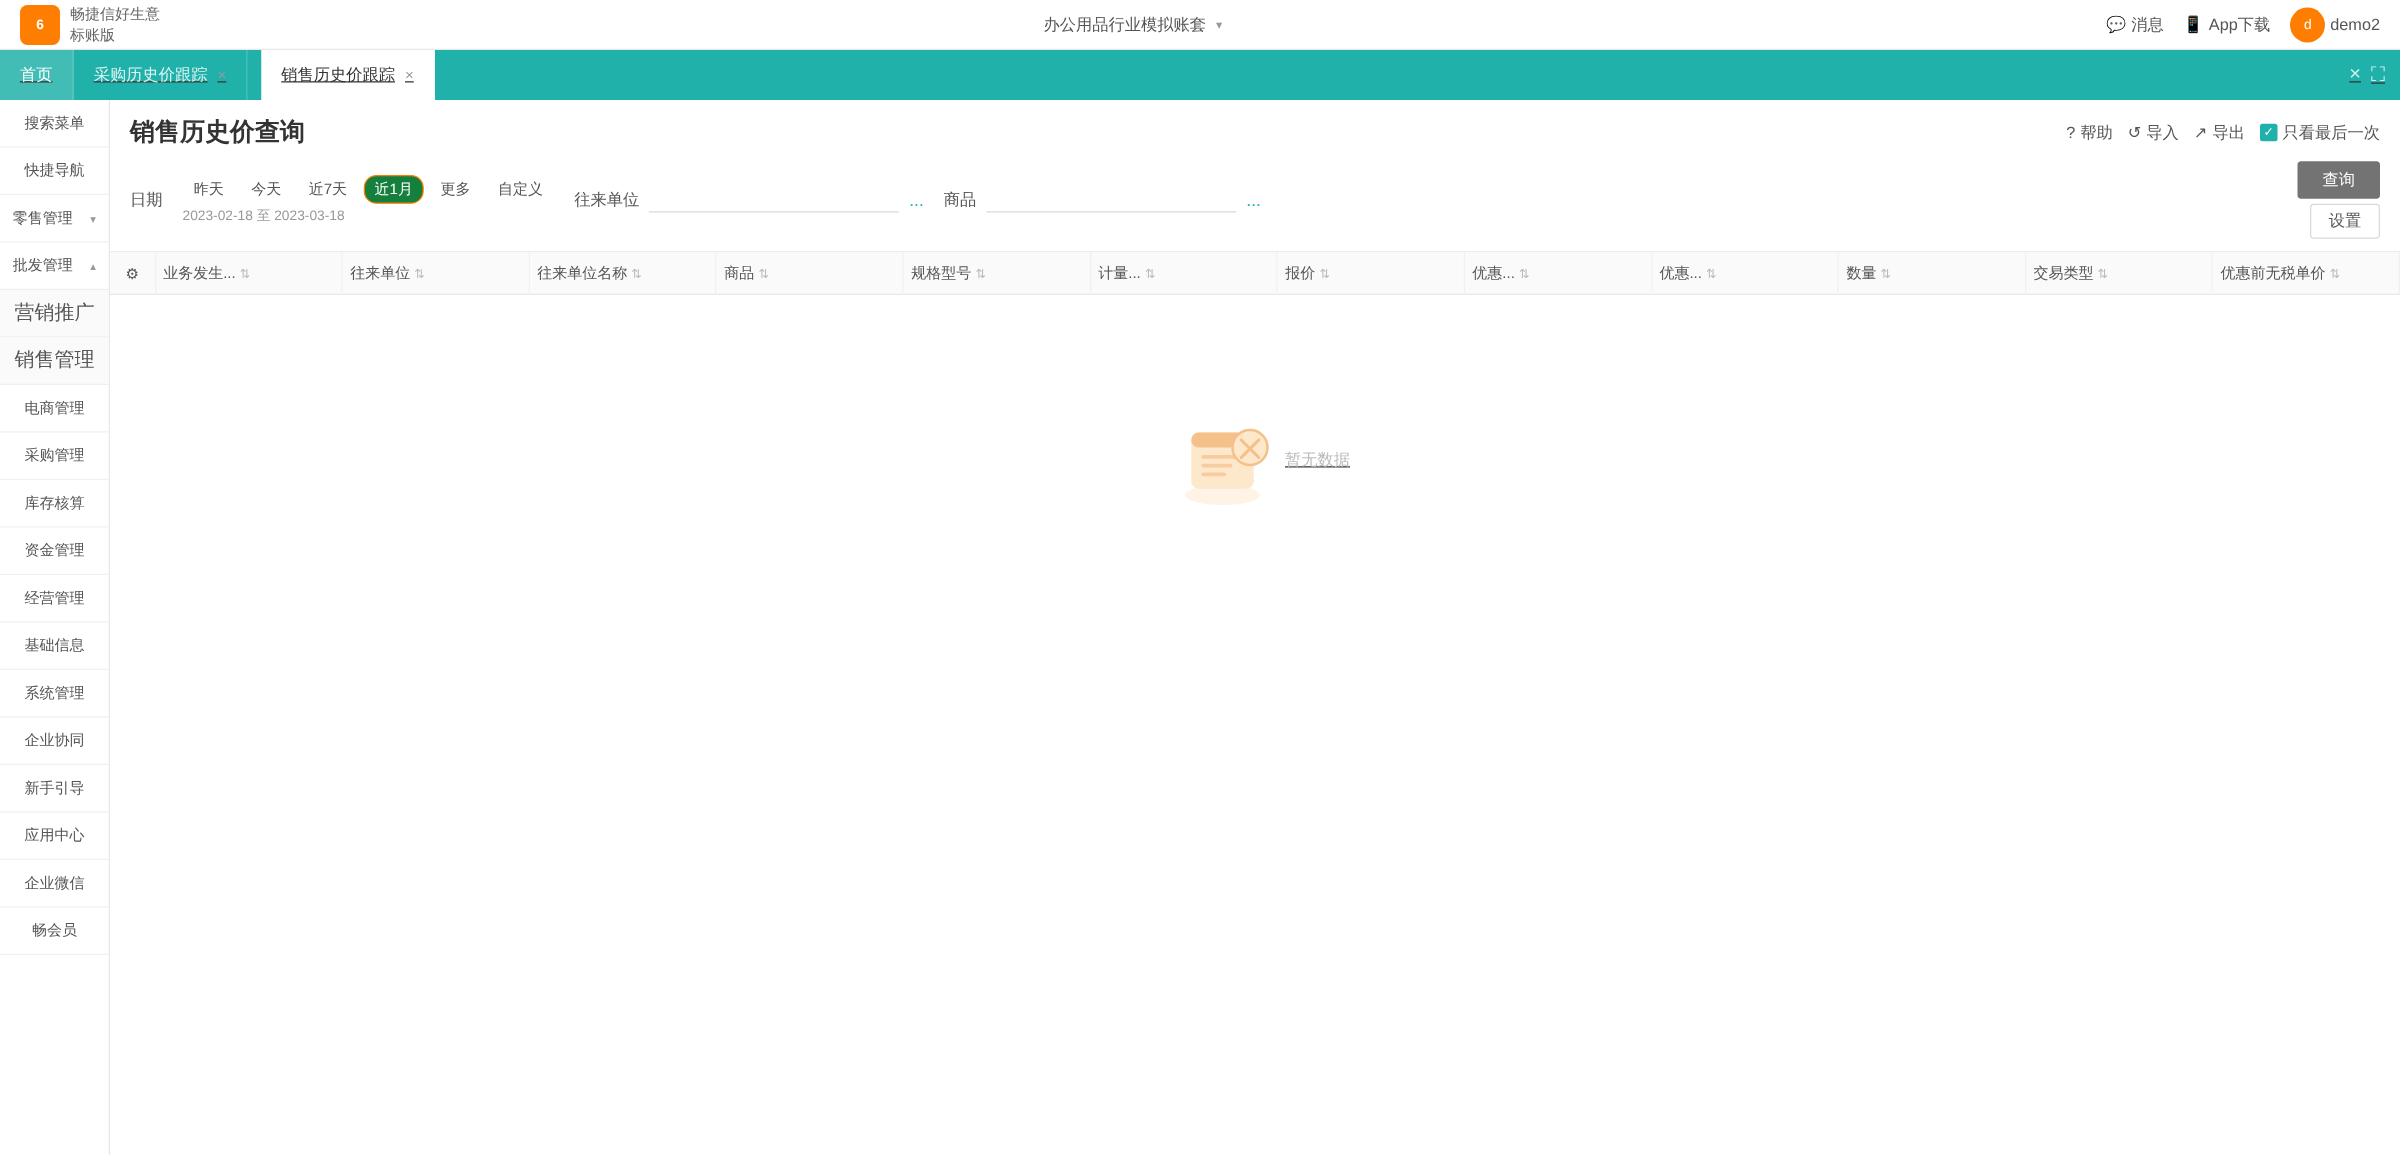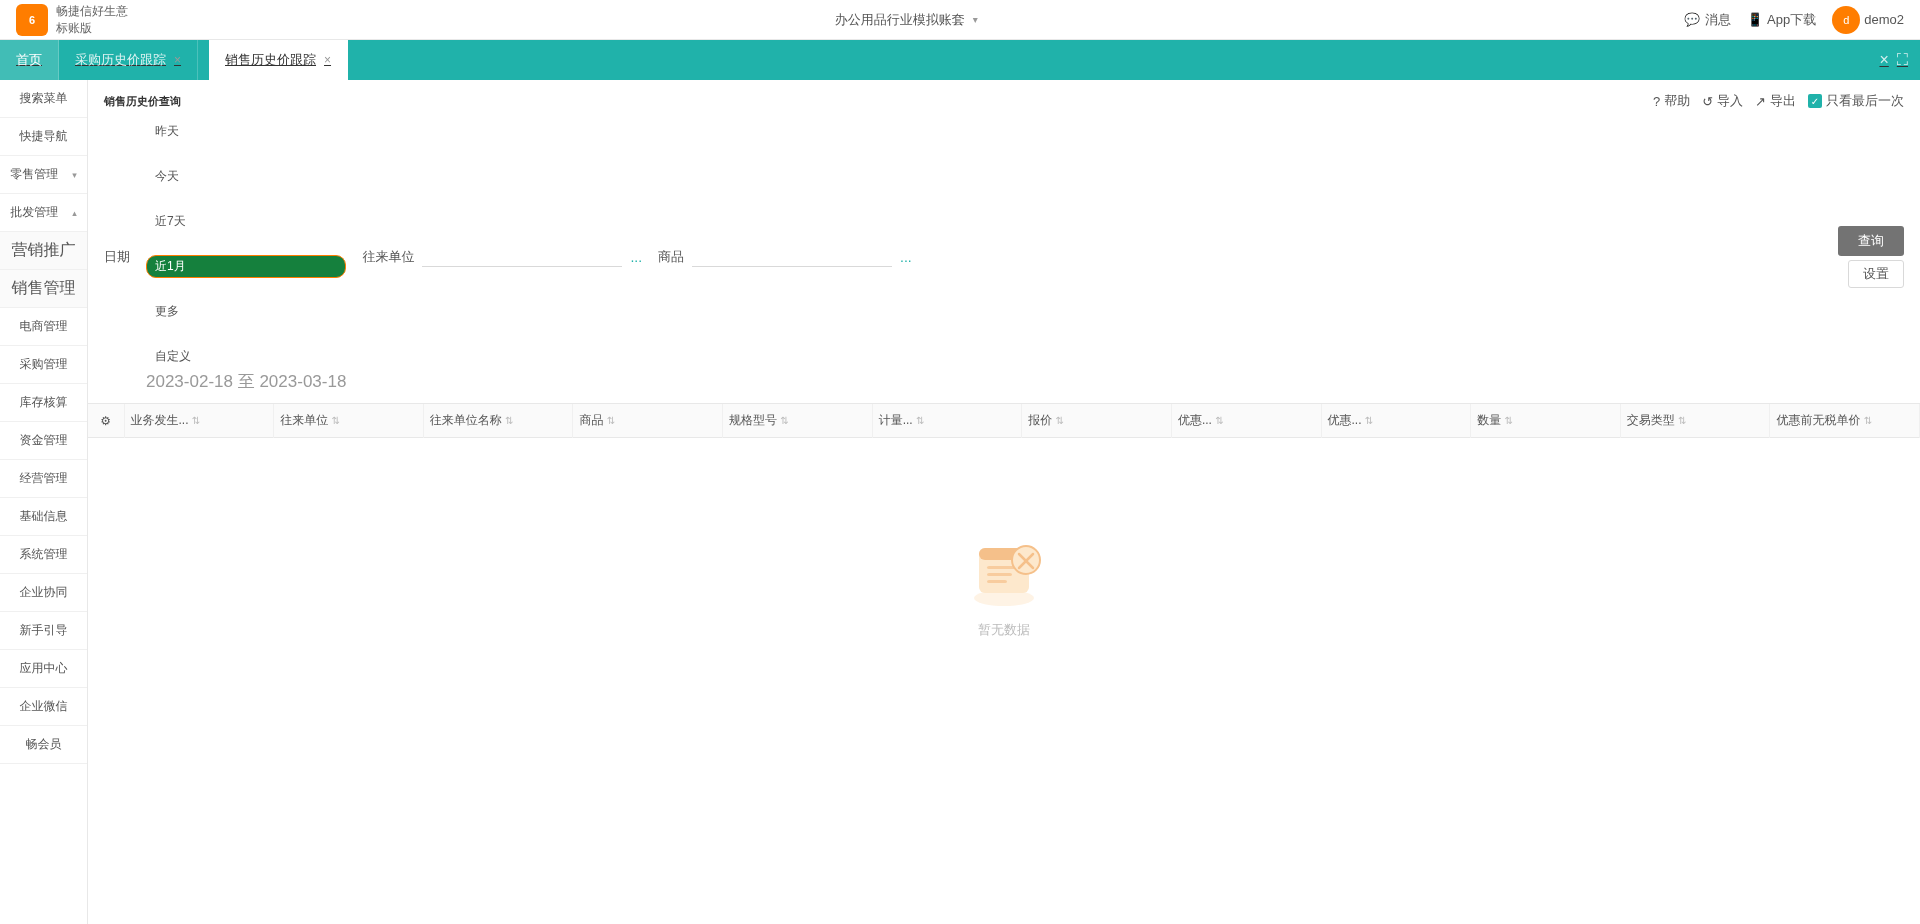--- a/index.html
+++ b/index.html
@@ -34,51 +34,51 @@
     .sidebar-item { padding: 10px 4px; text-align: center; cursor: pointer; color: #555; font-size: 12px; border-bottom: 1px solid #f0f0f0; }
     .sidebar-section-header { display: flex; align-items: center; justify-content: center; gap: 14px; padding: 10px 4px; cursor: pointer; color: #555; font-size: 12px; border-bottom: 1px solid #f0f0f0; }
     .sidebar-sub-item { padding: 8px 4px; text-align: center; cursor: pointer; color: #555; font-size: 16px; border-bottom: 1px solid #f0f0f0; background: #fafafa; }
 
     
     .content { flex: 1; display: flex; flex-direction: column; overflow: hidden; background: #f5f5f5; }
 
     
     .page-header { background: #fff; padding: 12px 16px 0; border-bottom: 1px solid #e8e8e8; flex-shrink: 0; }
     .page-title-row { display: flex; align-items: center; justify-content: space-between; margin-bottom: 10px; }
-    .page-title { font-size: 11px; font-weight: bold; color: #333; }
+    .page-title { font-size: 20px; font-weight: bold; color: #333; }
     .page-actions { display: flex; align-items: center; gap: 12px; color: #555; font-size: 13px; }
     .page-action-item { display: flex; align-items: center; gap: 4px; cursor: pointer; }
     .checkbox-label { display: flex; align-items: center; gap: 4px; }
     .checkbox-checked { width: 14px; height: 14px; background: #20b2aa; border-radius: 2px; display: inline-flex; align-items: center; justify-content: center; color: #fff; font-size: 10px; }
 
     
     .filter-row { display: flex; align-items: center; gap: 16px; padding-bottom: 10px; flex-wrap: wrap; }
     .filter-label { color: #555; font-size: 13px; }
-    .date-btn-group { display: flex; gap: 22px; flex-direction: column; }
+    .date-btn-group { display: flex; align-items: center; gap: 4px; }
     .date-btn { padding: 2px 8px; border-radius: 3px; cursor: pointer; font-size: 12px; color: #555; border: 1px solid transparent; }
     .date-btn.active { background: #15803d; color: #fff; border-color: #ff7d00; border-radius: 10px; }
-    .date-range-text { font-size: 17px; color: #999; margin-top: 2px; }
+    .date-range-text { font-size: 11px; color: #999; margin-top: 2px; }
     .filter-input-group { display: flex; align-items: center; gap: 8px; }
     .filter-input { border: none; border-bottom: 1px solid #d9d9d9; padding: 2px 6px; width: 200px; font-size: 13px; outline: none; background: transparent; }
     .filter-dots { color: #20b2aa; cursor: pointer; font-size: 14px; }
     .query-btn { background: #737373; color: #fff; border: none; padding: 6px 20px; border-radius: 3px; cursor: pointer; font-size: 13px; }
     .setting-btn { background: #fff; color: #555; border: 1px solid #d9d9d9; padding: 4px 14px; border-radius: 3px; cursor: pointer; font-size: 13px; }
     .filter-right { margin-left: auto; display: flex; flex-direction: column; align-items: flex-end; gap: 4px; }
 
     
     .table-container { flex: 1; background: #fff; overflow: auto; }
     table { width: 100%; border-collapse: collapse; table-layout: fixed; }
     thead tr { border-bottom: 1px solid #e8e8e8; background: #fafafa; }
     th { padding: 8px 6px; text-align: left; font-weight: normal; color: #555; font-size: 12px; border-right: 1px solid #f0f0f0; white-space: nowrap; overflow: hidden; text-overflow: ellipsis; user-select: none; }
     th.sortable { cursor: pointer; }
     .sort-icon { color: #bbb; font-size: 10px; }
     .gear-th { width: 36px; text-align: center; }
 
     
-    .empty-state { display: flex; flex-direction: column; align-items: center; padding: 80px 0; }
+    .empty-state { display: flex; align-items: center; justify-content: center; padding: 80px 0; text-decoration: underline; }
     .empty-text { color: #bbb; font-size: 13px; }
 
     
     .scroll-svg { width: 100px; height: 100px; }
   </style>
 </head>
 <body>
 
 <div class="top-bar">
   <div class="top-bar-left">

